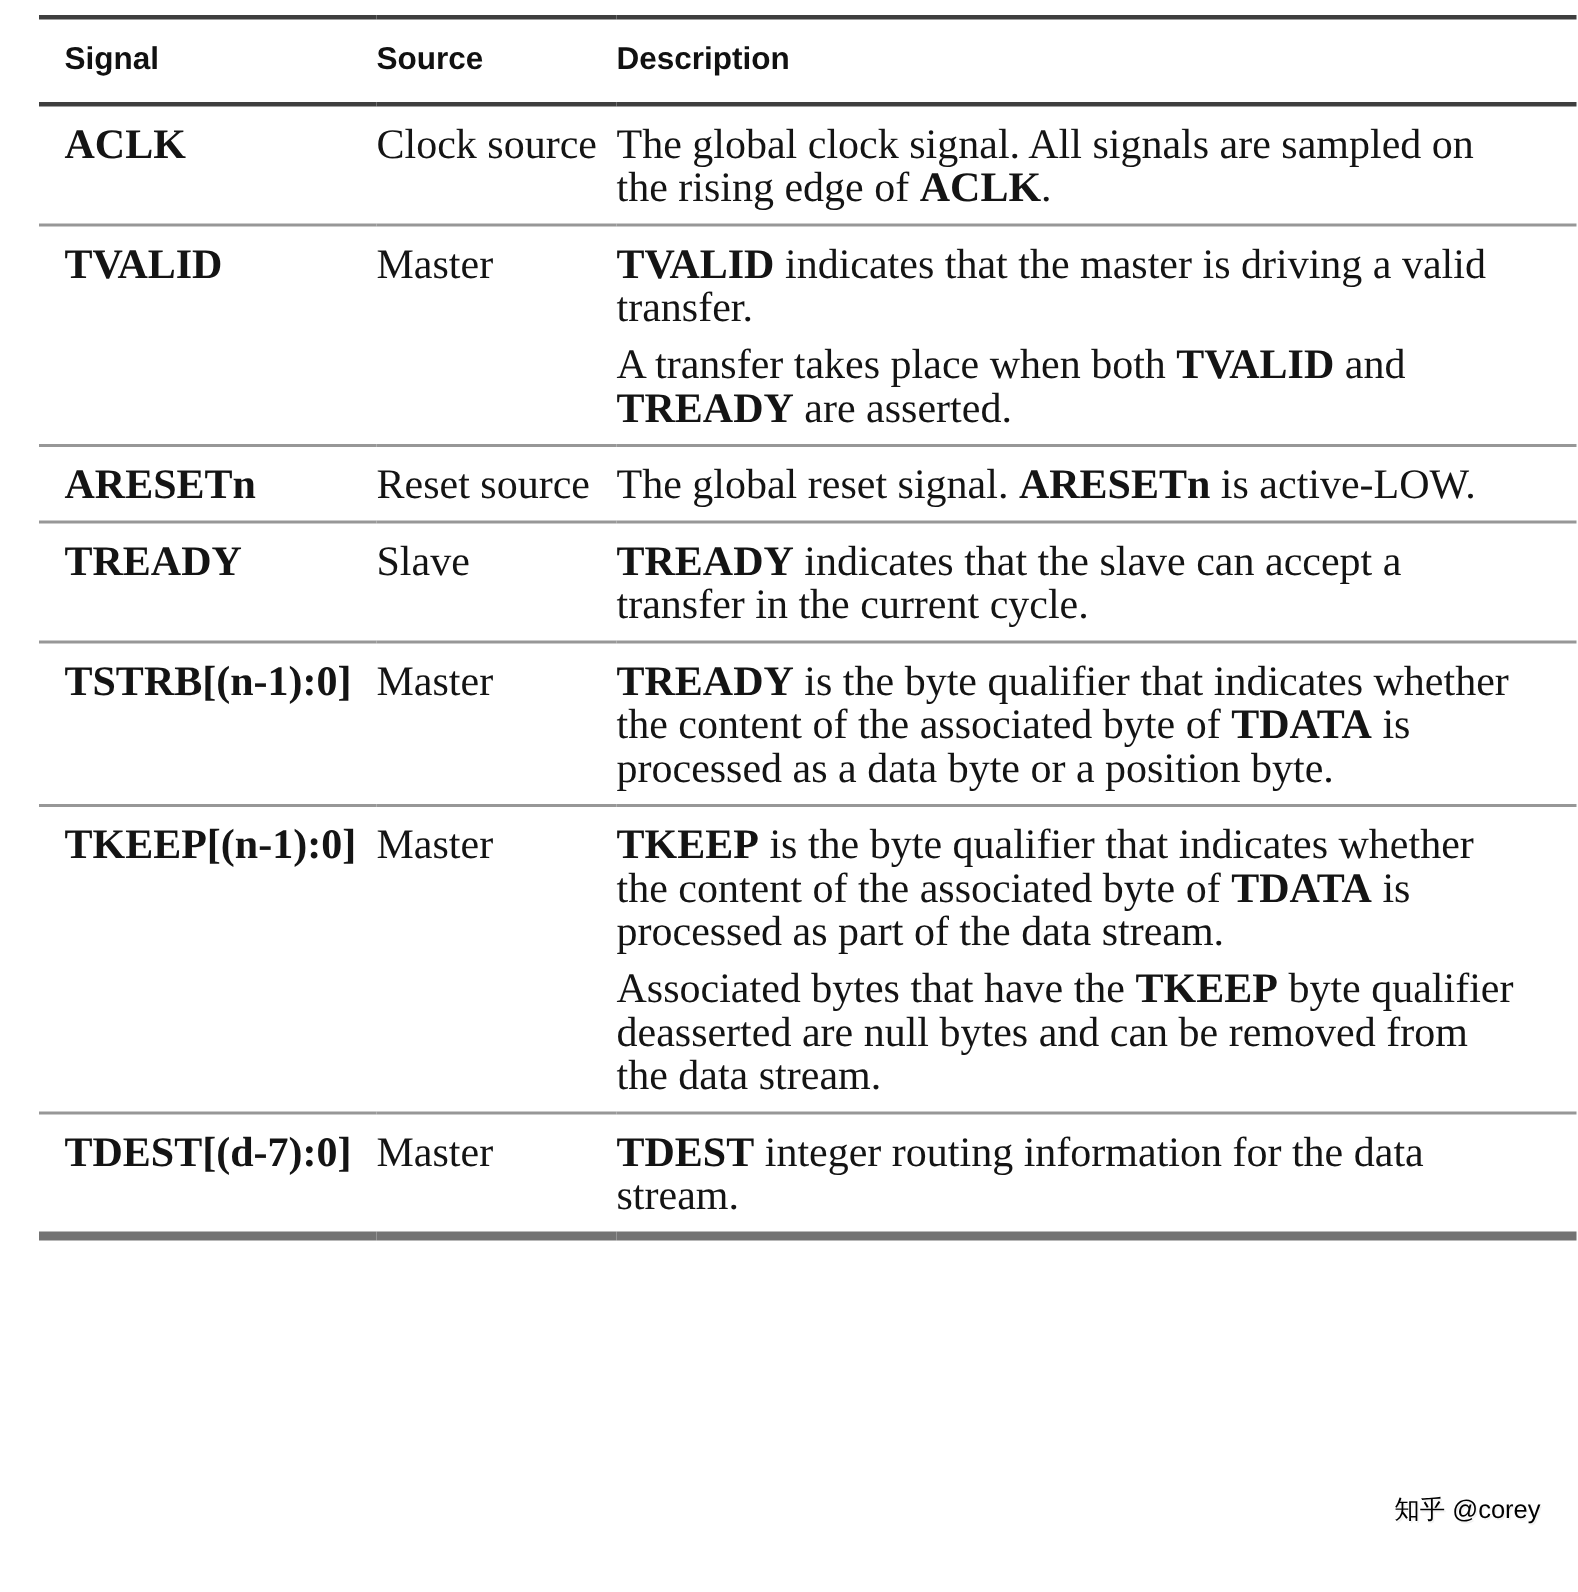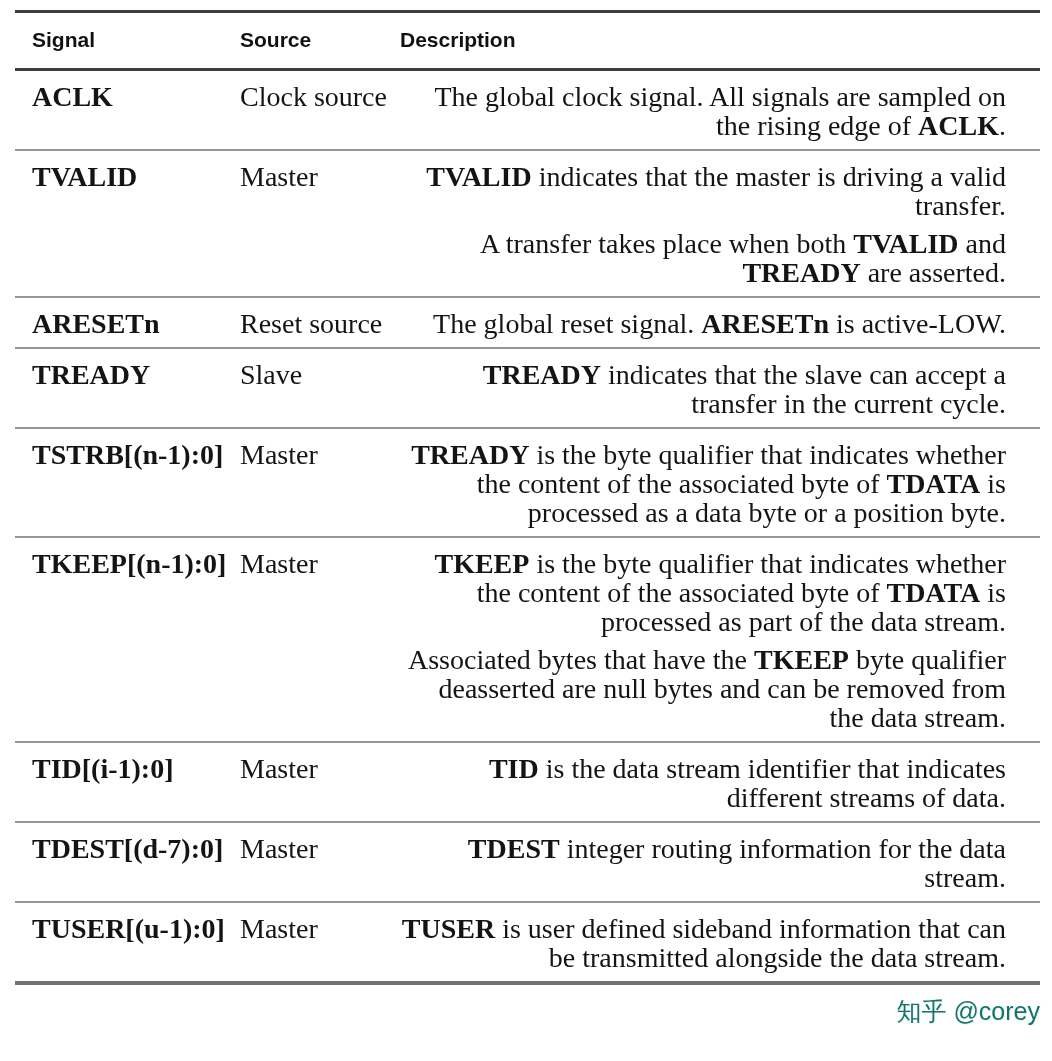--- a/index.html
+++ b/index.html
@@ -11,27 +11,27 @@
     position: relative;
     width: 1052px;
     height: 1061px;
     background: #ffffff;
     overflow: hidden;
     font-family: "Liberation Serif", serif;
     color: #141414;
   }
   table.signal-table {
     position: absolute;
-    left: 15px;
+    left: 26px;
     top: 10px;
     width: 1025px;
     table-layout: fixed;
     border-collapse: collapse;
     border-top: 3px solid #3e3e3e;
-    border-bottom: 4px solid #737373;
+    border-bottom: 6px solid #737373;
   }
   col.c-signal { width: 225px; }
   col.c-source { width: 160px; }
   col.c-desc   { width: 640px; }
 
   thead tr { border-bottom: 3px solid #3e3e3e; }
   tbody tr { border-top: 2px solid #979797; }
 
   th {
     font-family: "Liberation Sans", sans-serif;
@@ -49,31 +49,31 @@
     vertical-align: top;
     font-size: 28px;
     line-height: 29px;
     padding: 11px 0 9px 0;
   }
   td.signal-cell {
     font-weight: bold;
     padding-left: 17px;
   }
   td.desc-cell { padding-right: 34px; }
-  td.desc-cell p { margin: 0; text-align: right; }
+  td.desc-cell p { margin: 0; }
   td.desc-cell p + p { margin-top: 9px; }
   td.desc-cell b { font-weight: bold; }
 
   .watermark {
     position: absolute;
-    right: 12px;
+    right: 25px;
     top: 995px;
     font-family: "Liberation Sans", sans-serif;
-    font-size: 25px;
-    color: #0f766e;
+    font-size: 17px;
+    color: #000000;
     text-shadow: 1px 1px 0 #f2f2f2;
     white-space: nowrap;
     pointer-events: none;
   }
 </style>
 </head>
 <body>
 
 <div class="page">
 
@@ -129,38 +129,24 @@
     </tr>
         <tr>
       <td class="signal-cell">TKEEP[(n-1):0]</td>
       <td class="source-cell">Master</td>
       <td class="desc-cell">
             <p><b>TKEEP</b><span> is the byte qualifier that indicates whether the content of the associated byte of </span><b>TDATA</b><span> is processed as part of the data stream.</span></p>
             <p><span>Associated bytes that have the </span><b>TKEEP</b><span> byte qualifier deasserted are null bytes and can be removed from the data stream.</span></p>
           </td>
     </tr>
         <tr>
-      <td class="signal-cell">TID[(i-1):0]</td>
-      <td class="source-cell">Master</td>
-      <td class="desc-cell">
-            <p><b>TID</b><span> is the data stream identifier that indicates different streams of data.</span></p>
-          </td>
-    </tr>
-        <tr>
       <td class="signal-cell">TDEST[(d-7):0]</td>
       <td class="source-cell">Master</td>
       <td class="desc-cell">
             <p><b>TDEST</b><span> integer routing information for the data stream.</span></p>
-          </td>
-    </tr>
-        <tr>
-      <td class="signal-cell">TUSER[(u-1):0]</td>
-      <td class="source-cell">Master</td>
-      <td class="desc-cell">
-            <p><b>TUSER</b><span> is user defined sideband information that can be transmitted alongside the data stream.</span></p>
           </td>
     </tr>
       </tbody>
   </table>
 
   <div class="watermark">知乎 @corey</div>
 
 </div>
 
 </body></html>

